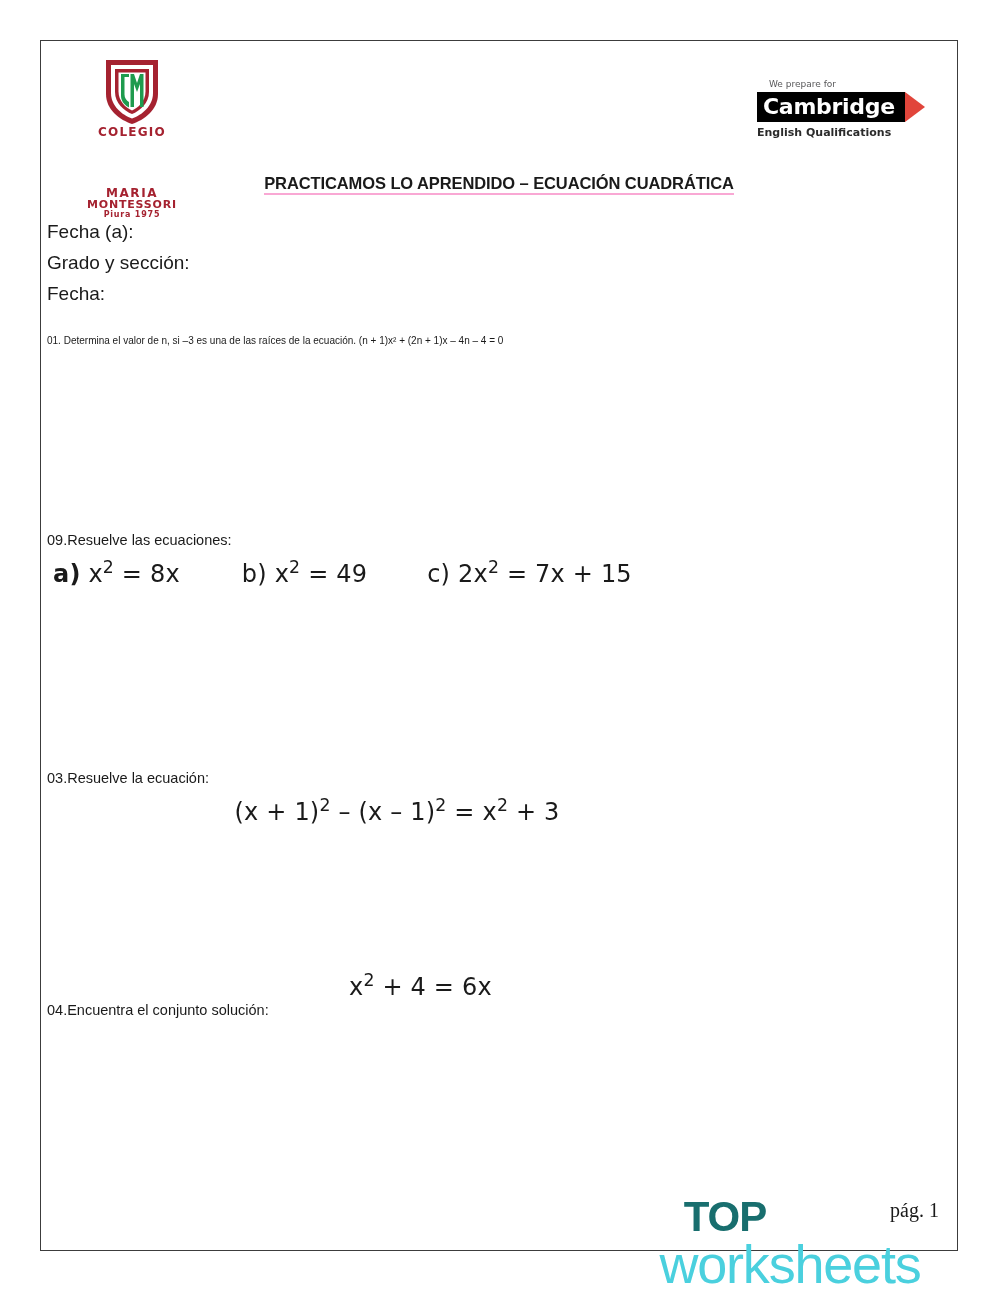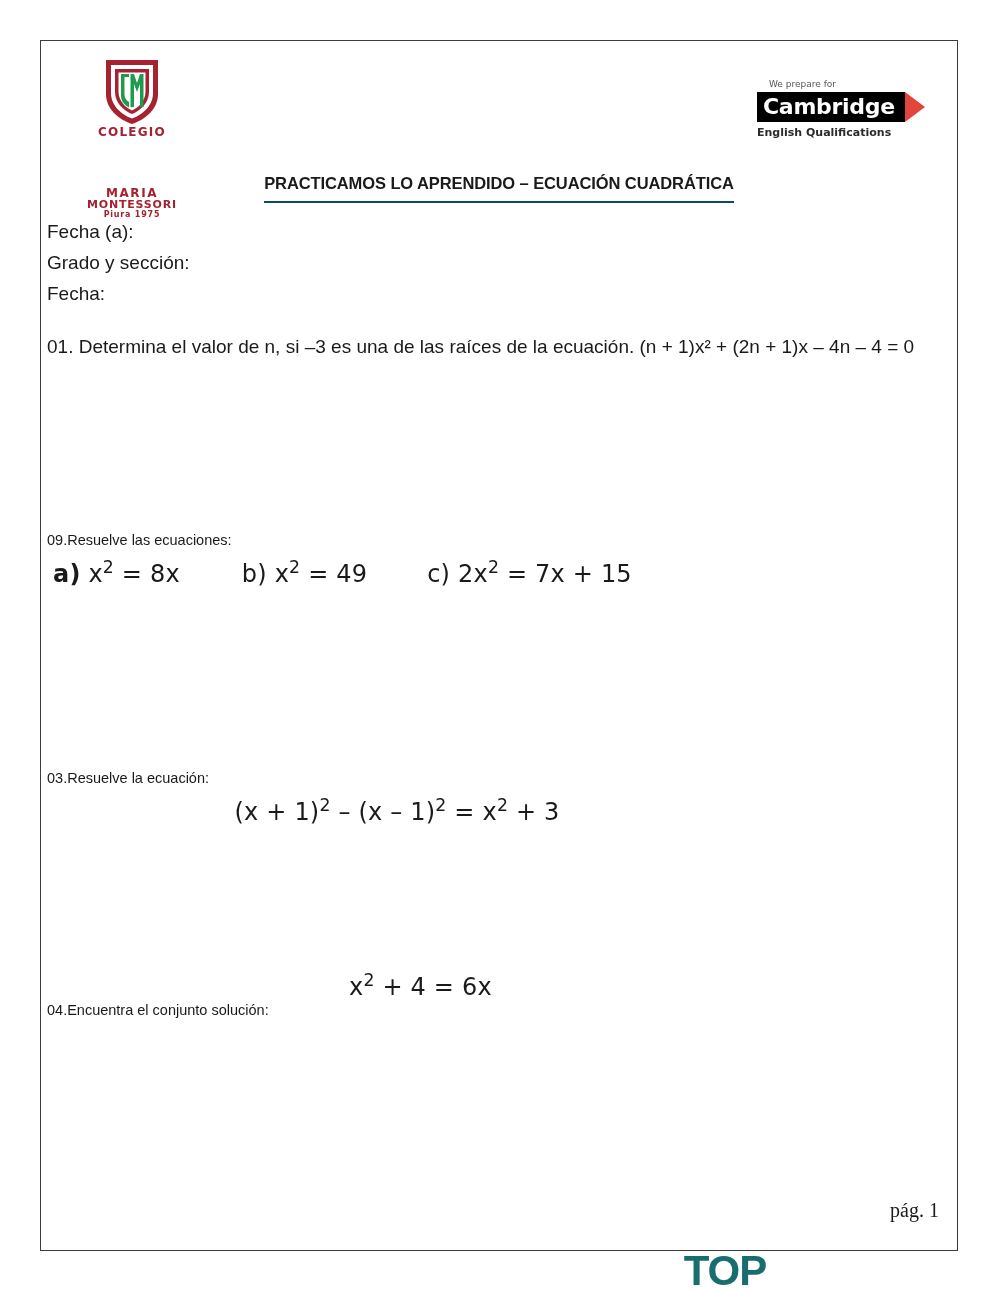--- a/index.html
+++ b/index.html
@@ -120,42 +120,42 @@
     position: absolute;
     left: 0;
     top: 133px;
     width: 100%;
     text-align: center;
     font-size: 16.5px;
     font-weight: bold;
     letter-spacing: -0.1px;
   }
   #worksheet-title span {
-    border-bottom: 2px solid #0c4a6e;
-    padding-bottom: 9px;
+    border-bottom: 2px solid #f9a8d4;
+    padding-bottom: 1px;
   }
 
   
   #student-fields {
     position: absolute;
     left: 6px;
     top: 175px;
     font-size: 19px;
     line-height: 31px;
   }
   #student-fields > div { white-space: nowrap; }
 
   
   .question-block { position: absolute; left: 6px; }
   .q-text { font-size: 14.5px; line-height: 1.35; }
   .eq { font-family: "DejaVu Sans", sans-serif; }
   sup { font-size: 0.72em; vertical-align: super; line-height: 0; }
 
   #question-01 { top: 293px; width: 890px; }
-  #q01-text { font-size: 19px; white-space: nowrap; }
+  #q01-text { font-size: 10px; white-space: nowrap; }
 
   #question-02 { top: 490px; width: 880px; }
   #q02-equations {
     margin-top: 9px;
     font-size: 24px;
     font-family: "DejaVu Sans", sans-serif;
     white-space: nowrap;
     letter-spacing: 0.2px;
   }
   .eq-item { display: inline-block; }
@@ -288,13 +288,14 @@
     <div class="q-text" id="q04-text">04.Encuentra el conjunto solución:</div>
     <div id="q04-equation" class="eq"><span>x</span><sup>2</sup><span> + 4 = 6x</span></div>
   </div>
 
   <div id="page-number">pág. 1</div>
 
 </div>
 
 <div id="watermark">
   <span id="watermark-top">TOP</span>
+  <span id="watermark-worksheets">worksheets</span>
 </div>
 
 </body></html>

